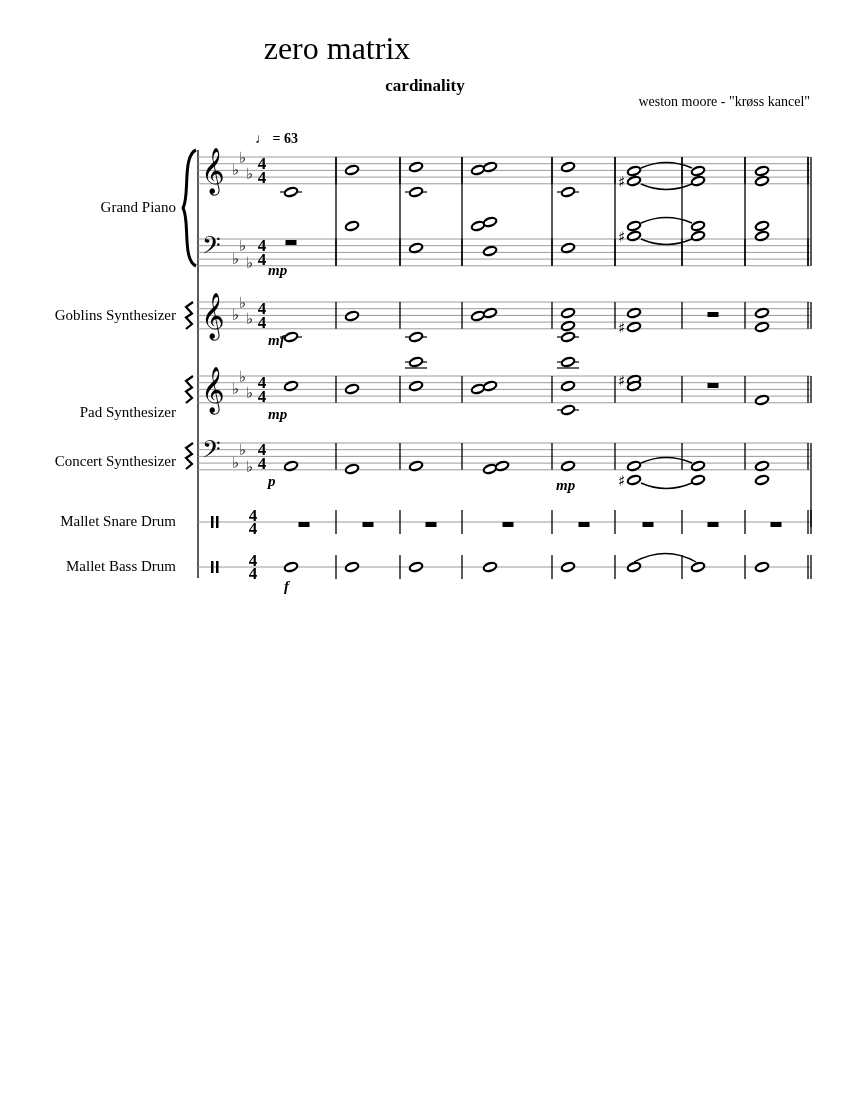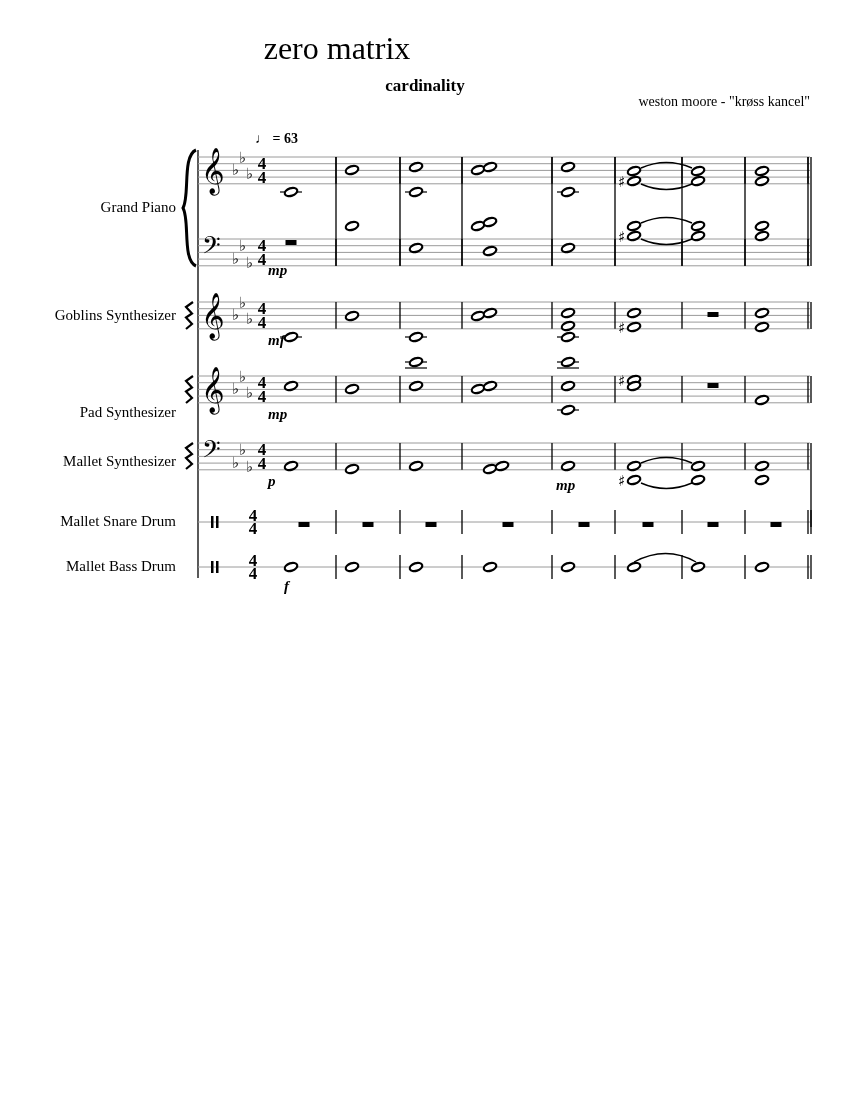--- a/index.html
+++ b/index.html
@@ -23,21 +23,21 @@
 </head>
 <body>
 
 <div class="title">zero matrix</div>
 <div class="subtitle">cardinality</div>
 <div class="composer">weston moore - "krøss kancel"</div>
 
 <div class="inst-label" style="top:199px">Grand Piano</div>
 <div class="inst-label" style="top:307px">Goblins Synthesizer</div>
 <div class="inst-label" style="top:404px">Pad Synthesizer</div>
-<div class="inst-label" style="top:453px">Mallet Synthesizer</div>
+<div class="inst-label" style="top:453px">Concert Synthesizer</div>
 <div class="inst-label" style="top:513px">Mallet Snare Drum</div>
 <div class="inst-label" style="top:558px">Mallet Bass Drum</div>
 
 <svg class="score" width="850" height="1100" id="score">
     <text x="255" y="143" class="tempo">♩ = 63</text>
     <line x1="198" y1="150" x2="198" y2="578" class="barline"></line>
     <line x1="198" y1="157" x2="810" y2="157" class="staffline"></line>
     <line x1="198" y1="163.7" x2="810" y2="163.7" class="staffline"></line>
     <line x1="198" y1="170.4" x2="810" y2="170.4" class="staffline"></line>
     <line x1="198" y1="177.1" x2="810" y2="177.1" class="staffline"></line>

